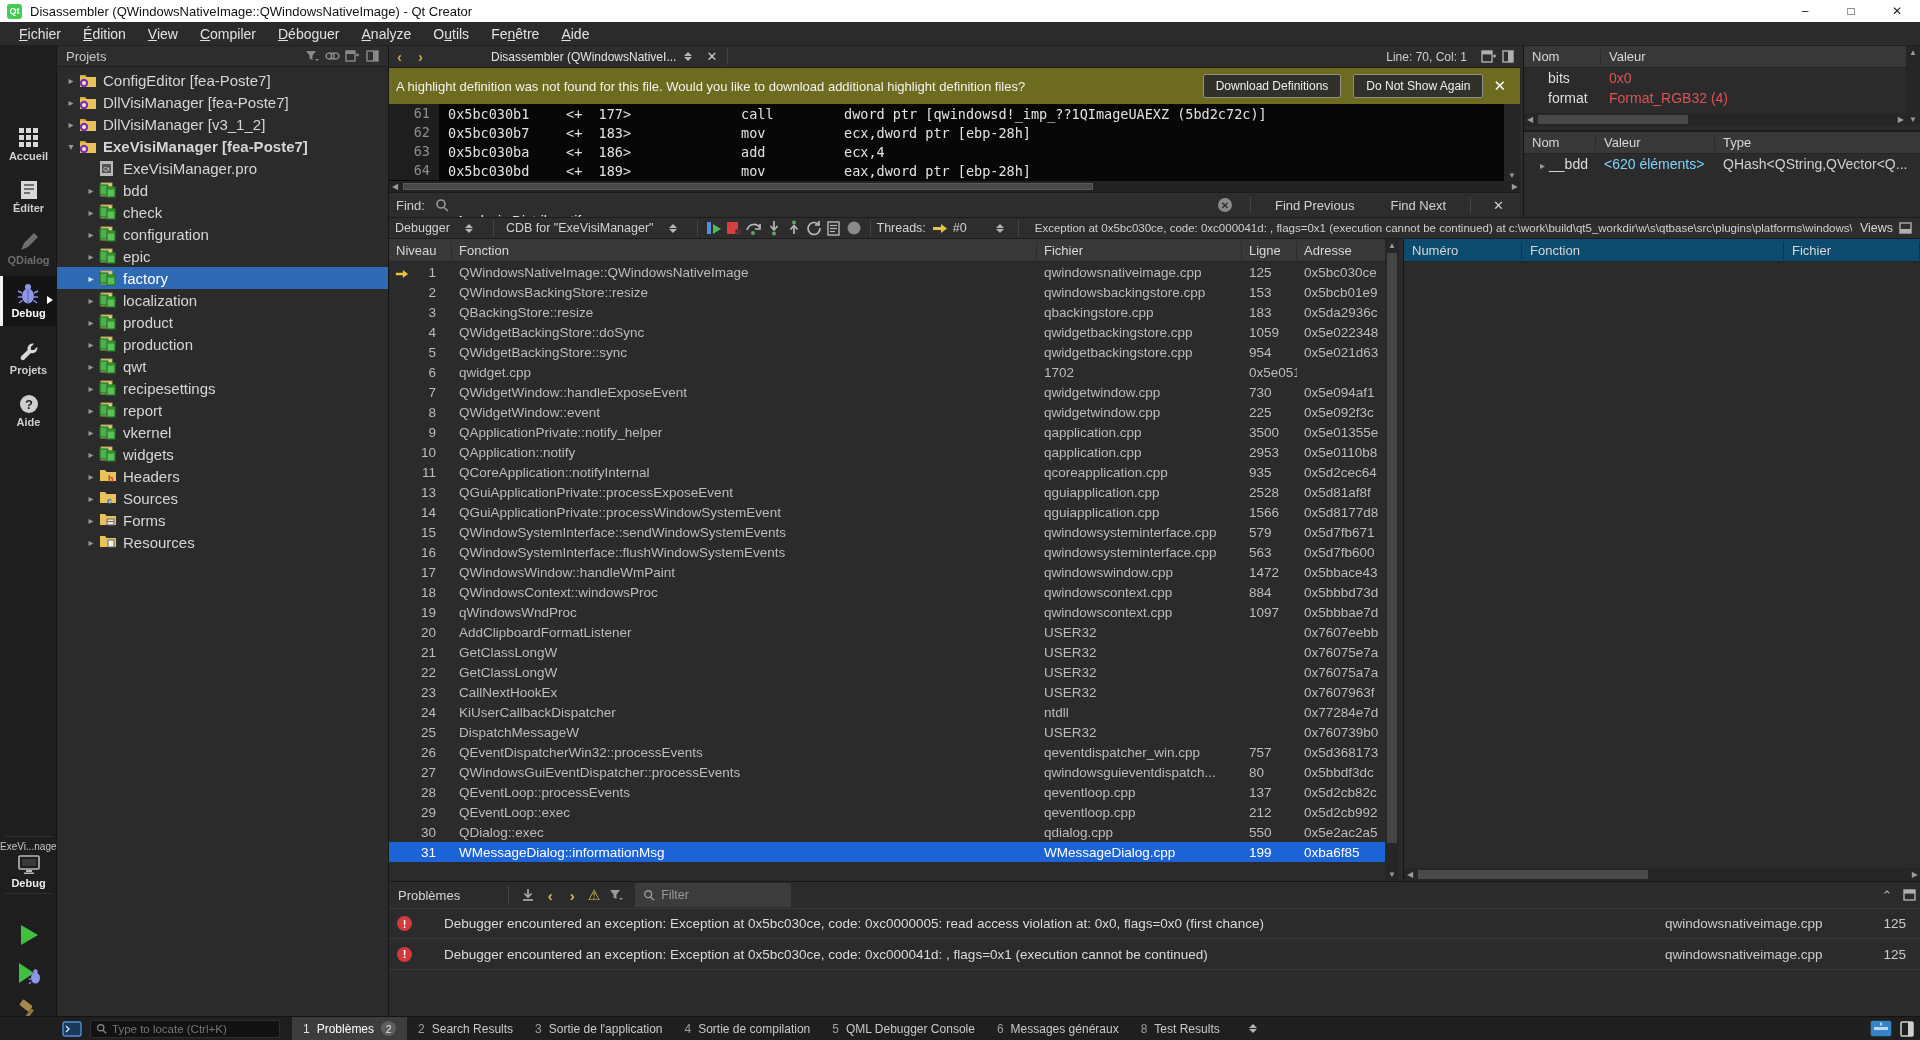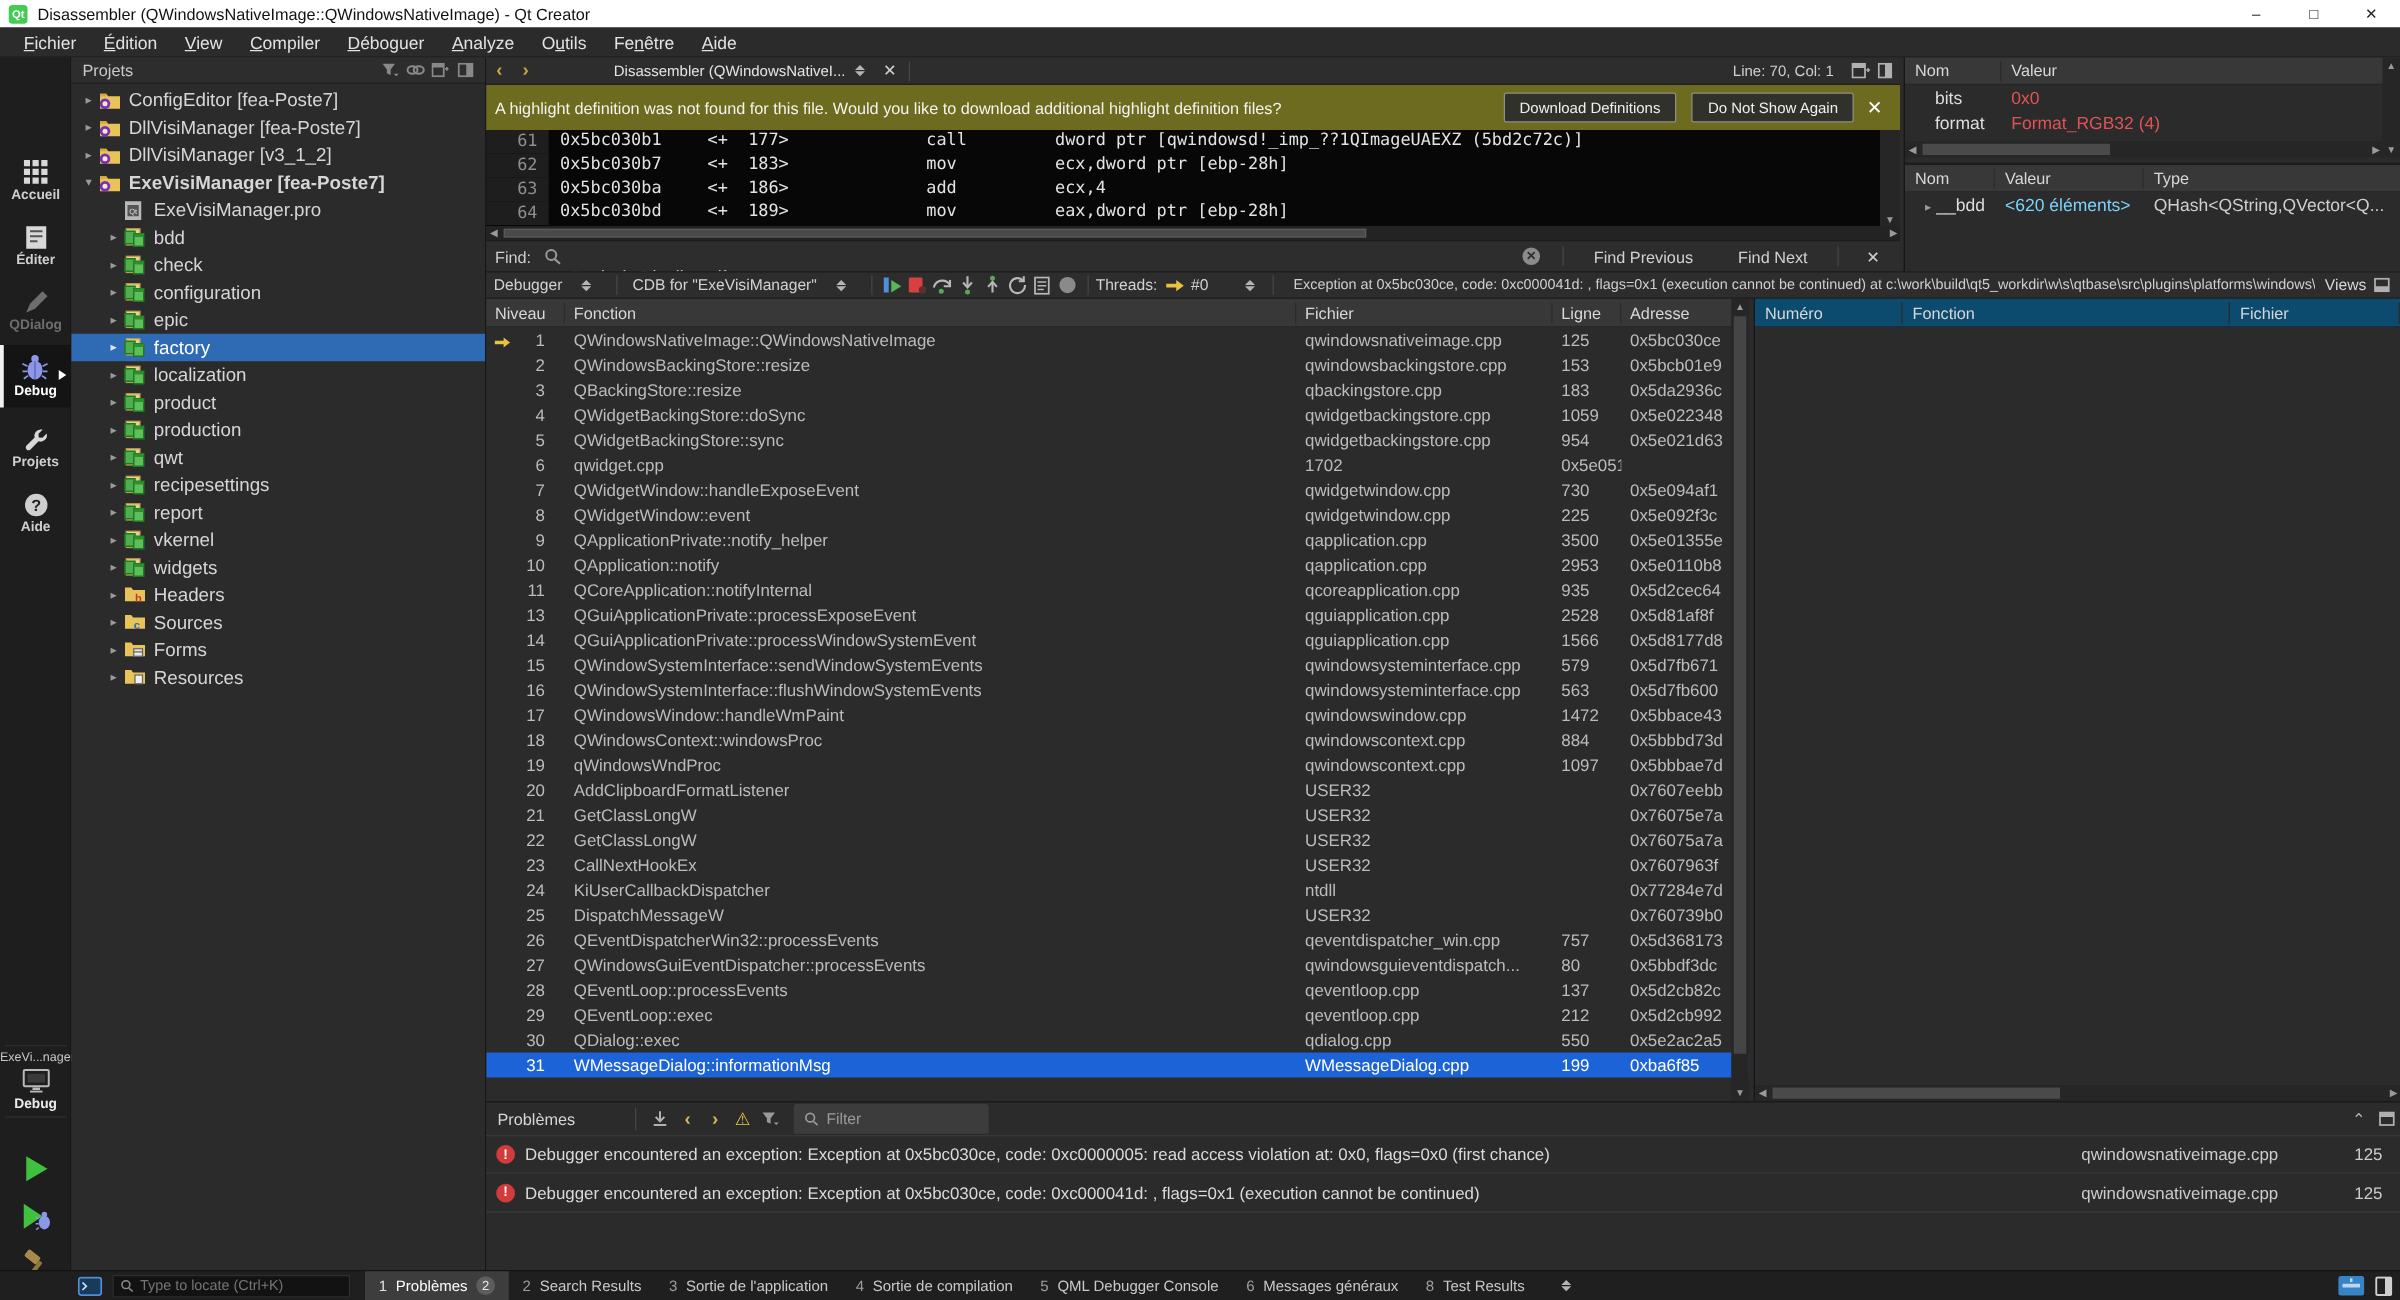--- a/index.html
+++ b/index.html
@@ -70,21 +70,21 @@
   #tab-right-icons { display:flex; align-items:center; margin:0 6px 0 14px; gap:6px; }
 
   #infobar { left:389px; top:68px; width:1131px; height:36px; background:#6d6b1f; display:flex; align-items:center;
              color:#f4f4ee; font-size:13px; padding-left:7px; }
   .infobtn { background:#31312b; border:1px solid #8f8f85; color:#efefef; font-size:12px;
              padding:4px 12px; border-radius:2px; margin-left:12px; white-space:nowrap; }
   #infobar .spring { flex:1; }
   #infobar-close { color:#ffffff; font-size:15px; padding:0 14px 0 10px; }
 
   #codearea { left:389px; top:104px; width:1115px; height:77px; background:#070707; font-family:"DejaVu Sans Mono", monospace; }
-  .cline { display:flex; height:19px; align-items:flex-start; font-size:13.5px; color:#e3e3e3; white-space:pre; }
+  .cline { display:flex; height:19px; align-items:center; font-size:13.5px; color:#e3e3e3; white-space:pre; }
   .cline .ln { width:50px; flex:none; background:#1e1e1e; color:#8e8e8e; text-align:right; padding-right:9px; height:19px; line-height:19px; }
   .cline .addr { width:118px; flex:none; margin-left:9px; }
   .cline .off { width:175px; flex:none; }
   .cline .mn { width:103px; flex:none; }
   #editor-vscroll { left:1504px; top:104px; width:16px; height:77px; background:#262626; }
   #editor-vscroll .varr { position:absolute; left:4px; font-size:8px; color:#9a9a9a; }
   #editor-hscroll { left:389px; top:181px; width:1115px; height:11px; background:#232323; display:flex; align-items:center; }
   .sarr { color:#9a9a9a; font-size:8px; padding:0 3px; }
   #hthumb { height:7px; width:690px; background:#4a4a4a; border:1px solid #5a5a5a; margin-left:2px; }
   #editor-corner { left:1504px; top:181px; width:16px; height:11px; background:#232323; color:#9a9a9a; font-size:8px;
@@ -160,21 +160,21 @@
   #probhead .hsep { width:1px; height:18px; background:#454545; margin:0 8px; }
   .probicon { width:22px; height:18px; display:flex; align-items:center; justify-content:center; }
   .gold { color:#d4b65a; font-size:15px; font-weight:bold; }
   #prob-filter { width:156px; height:24px; background:#3c3c3c; border-radius:3px 3px 0 0; margin-left:8px;
                  display:flex; align-items:center; color:#9a9a9a; font-size:12.5px; gap:6px; padding-left:8px; }
   #probhead .spring { flex:1; }
   .prow { height:31px; display:flex; align-items:center; border-bottom:1px solid #383838; font-size:13.5px; color:#dadada; }
   .prow:first-of-type { border-top:1px solid #383838; }
   .erricon { width:15px; height:15px; border-radius:50%; background:#d23b3b; color:#ffffff; font-size:11px; font-weight:bold;
              display:flex; align-items:center; justify-content:center; margin:0 8px 0 8px; flex:none; }
-  .prow .pmsg { flex:1; white-space:nowrap; overflow:hidden; }
+  .prow .pmsg { flex:1; white-space:nowrap; overflow:hidden;margin-left:24px; }
   .prow .pfile { width:200px; text-align:left; color:#cccccc; flex:none; }
   .prow .pline { width:55px; text-align:right; padding-right:14px; color:#cccccc; flex:none; }
 
   
   #statusbar { left:0; top:1016px; width:1920px; height:24px; background:#1f1f1f; border-top:1px solid #131313;
                display:flex; align-items:center; color:#c9c9c9; font-size:12px; }
   #term-icon { margin:0 8px 0 62px; }
   #locator { width:190px; height:18px; background:#121212; border:1px solid #2e2e2e; display:flex; align-items:center;
              gap:5px; padding-left:5px; }
   #locator input { background:transparent; border:none; outline:none; color:#8a8a8a; font-size:11.5px; width:150px;

